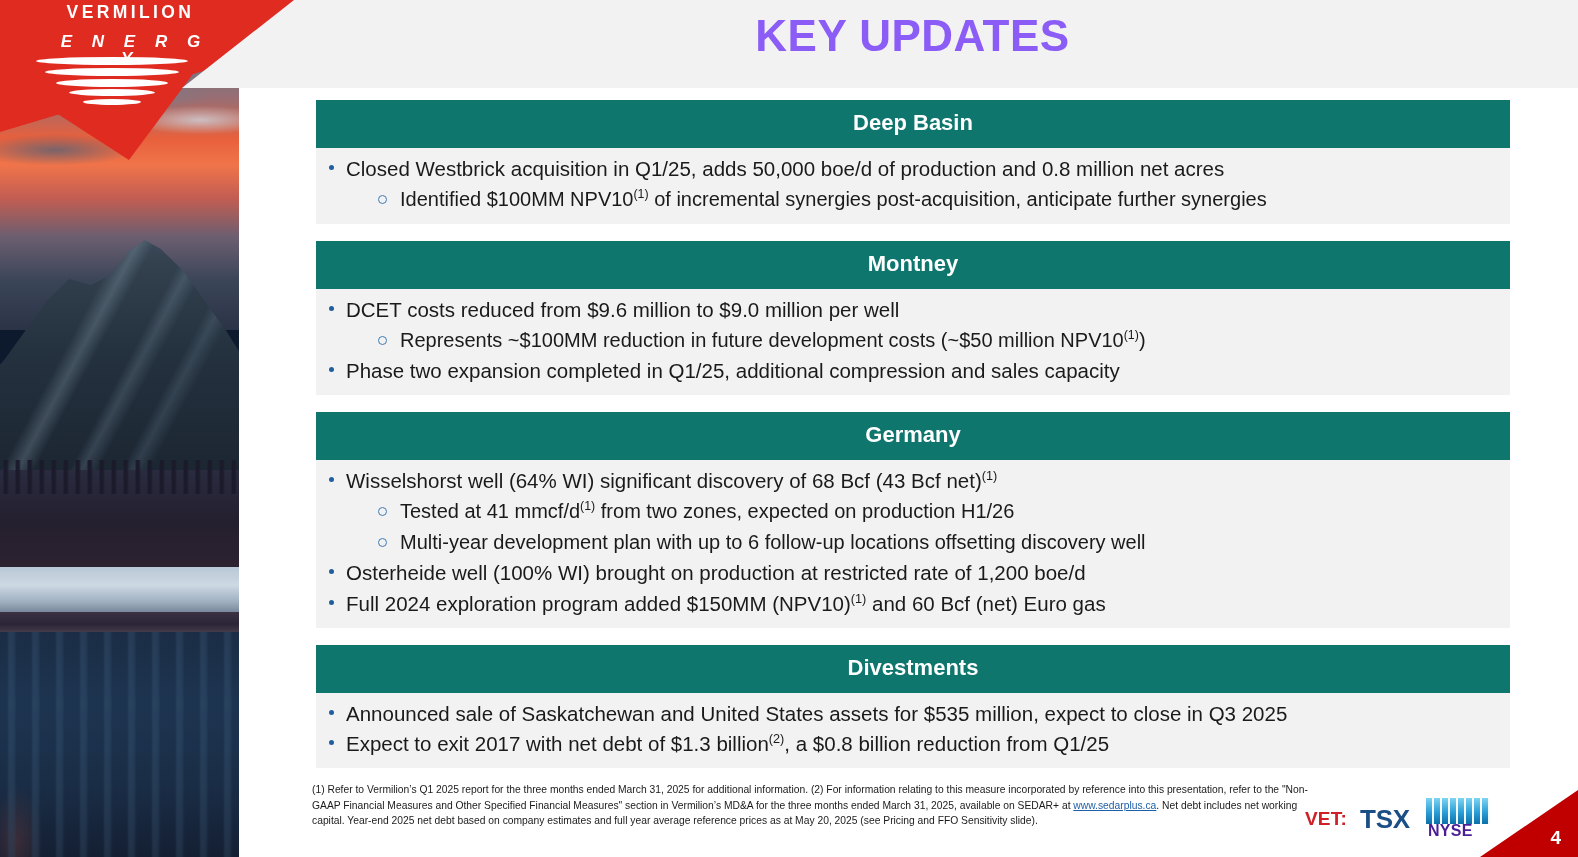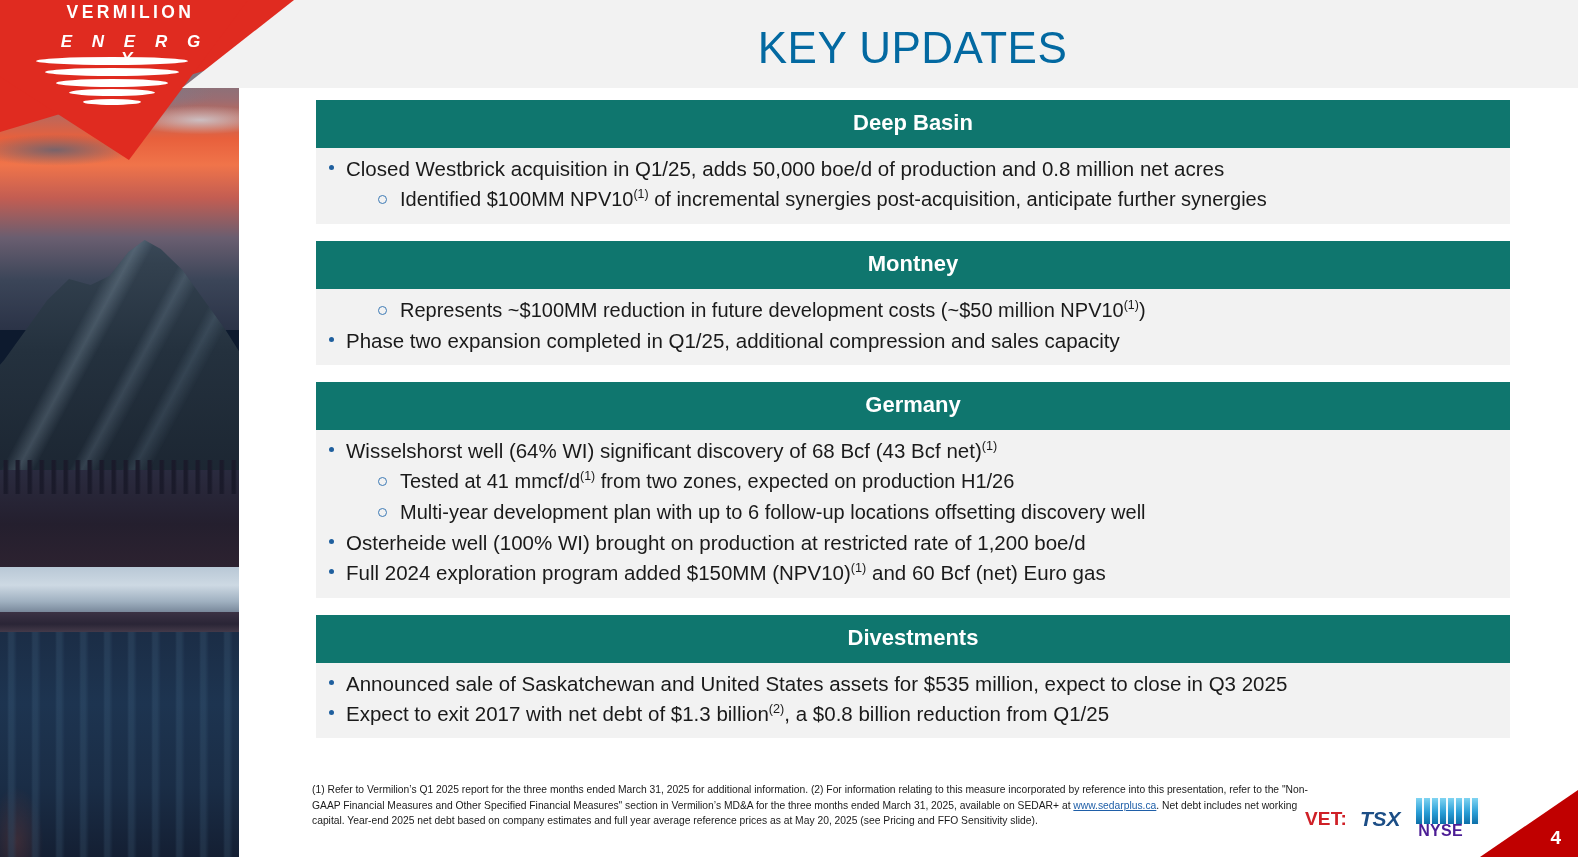--- a/index.html
+++ b/index.html
@@ -159,26 +159,26 @@
   }
 
   
   #header-band {
     position: absolute; left: 182px; top: 0;
     width: 1396px; height: 88px;
     background: #f2f2f2;
     clip-path: polygon(112px 0, 100% 0, 100% 100%, 0 100%);
   }
   #slide-title {
-    position: absolute; left: 430px; top: 22px;
+    position: absolute; left: 430px; top: 10px;
     width: 965px;
     text-align: center;
     font-size: 44px;
-    font-weight: 400;
-    color: #0369a1;
+    font-weight: 700;
+    color: #8b5cf6;
     letter-spacing: .5px;
     line-height: 1.2;
     font-family: "Liberation Sans", sans-serif;
   }
 
   
   #content {
     position: absolute;
     left: 316px; top: 100px;
     width: 1194px;
@@ -256,25 +256,24 @@
     gap: 13px;
   }
   #vet-text {
     font-size: 19px;
     font-weight: 700;
     color: #cf2027;
     letter-spacing: .2px;
   }
   #tsx-text {
     position: relative;
-    font-size: 21px;
+    font-size: 26px;
     font-weight: 700;
     color: #1c4e86;
     letter-spacing: -.2px;
-    font-style: italic;
   }
   #nyse-block {
     position: relative;
     width: 64px; height: 42px;
     margin-left: 3px;
   }
   #nyse-bars {
     position: absolute; left: 0; top: 0;
     width: 64px; height: 26px;
     background:
@@ -348,20 +347,21 @@
       <div class="section">
         <div class="section-header">Deep Basin</div>
         <div class="section-body">
           <div class="bullet">Closed Westbrick acquisition in Q1/25, adds 50,000 boe/d of production and 0.8 million net acres</div>
           <div class="bullet sub"><span>Identified $100MM NPV10</span><sup>(1)</sup><span> of incremental synergies post-acquisition, anticipate further synergies</span></div>
         </div>
       </div>
       <div class="section">
         <div class="section-header">Montney</div>
         <div class="section-body">
+          <div class="bullet">DCET costs reduced from $9.6 million to $9.0 million per well</div>
           <div class="bullet sub"><span>Represents ~$100MM reduction in future development costs (~$50 million NPV10</span><sup>(1)</sup><span>)</span></div>
           <div class="bullet">Phase two expansion completed in Q1/25, additional compression and sales capacity</div>
         </div>
       </div>
       <div class="section">
         <div class="section-header">Germany</div>
         <div class="section-body">
           <div class="bullet"><span>Wisselshorst well (64% WI) significant discovery of 68 Bcf (43 Bcf net)</span><sup>(1)</sup><span></span></div>
           <div class="bullet sub"><span>Tested at 41 mmcf/d</span><sup>(1)</sup><span> from two zones, expected on production H1/26</span></div>
           <div class="bullet sub">Multi-year development plan with up to 6 follow-up locations offsetting discovery well</div>

